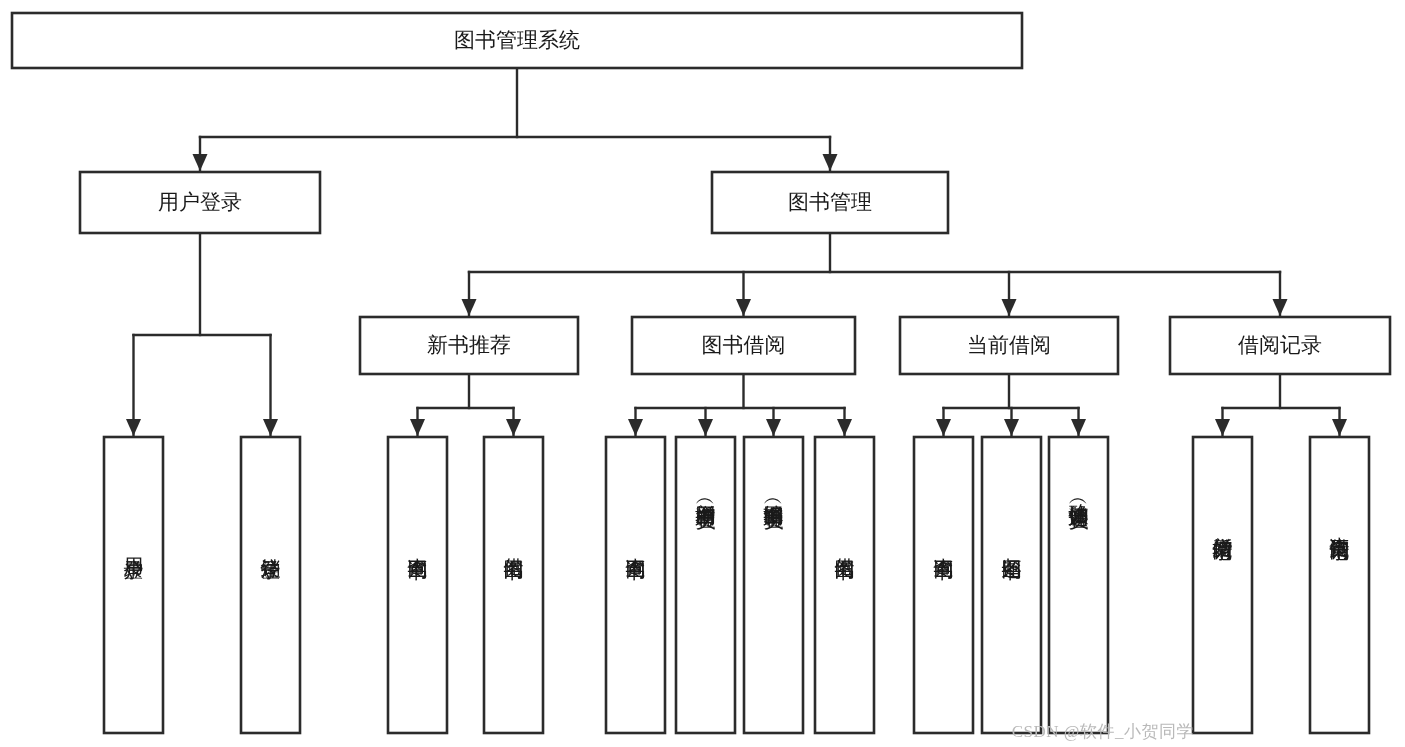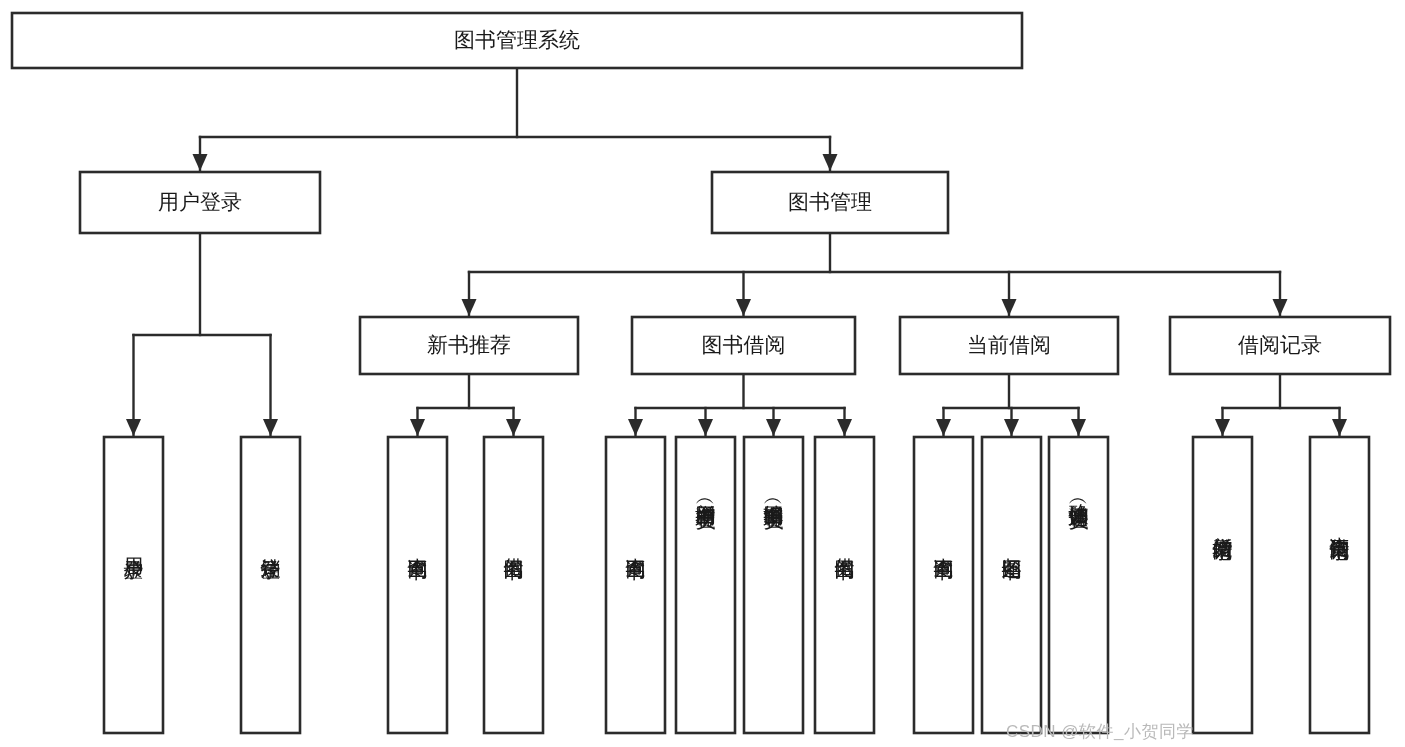--- a/index.html
+++ b/index.html
@@ -58,21 +58,21 @@
     text-orientation: upright;
     letter-spacing: 1px;
     white-space: nowrap;
     text-align: left;
     pointer-events: none;
   }
   .watermark {
     position: absolute;
     right: 8px;
     bottom: 4px;
-    font-family: Liberation Sans, sans-serif;
+    font-family: Liberation Serif, serif;
     font-size: 17px;
     color: #b9b9b9;
     letter-spacing: 0.5px;
     white-space: nowrap;
   }
 </style>
 </head>
 <body>
 
 <div id="diagram-root">

